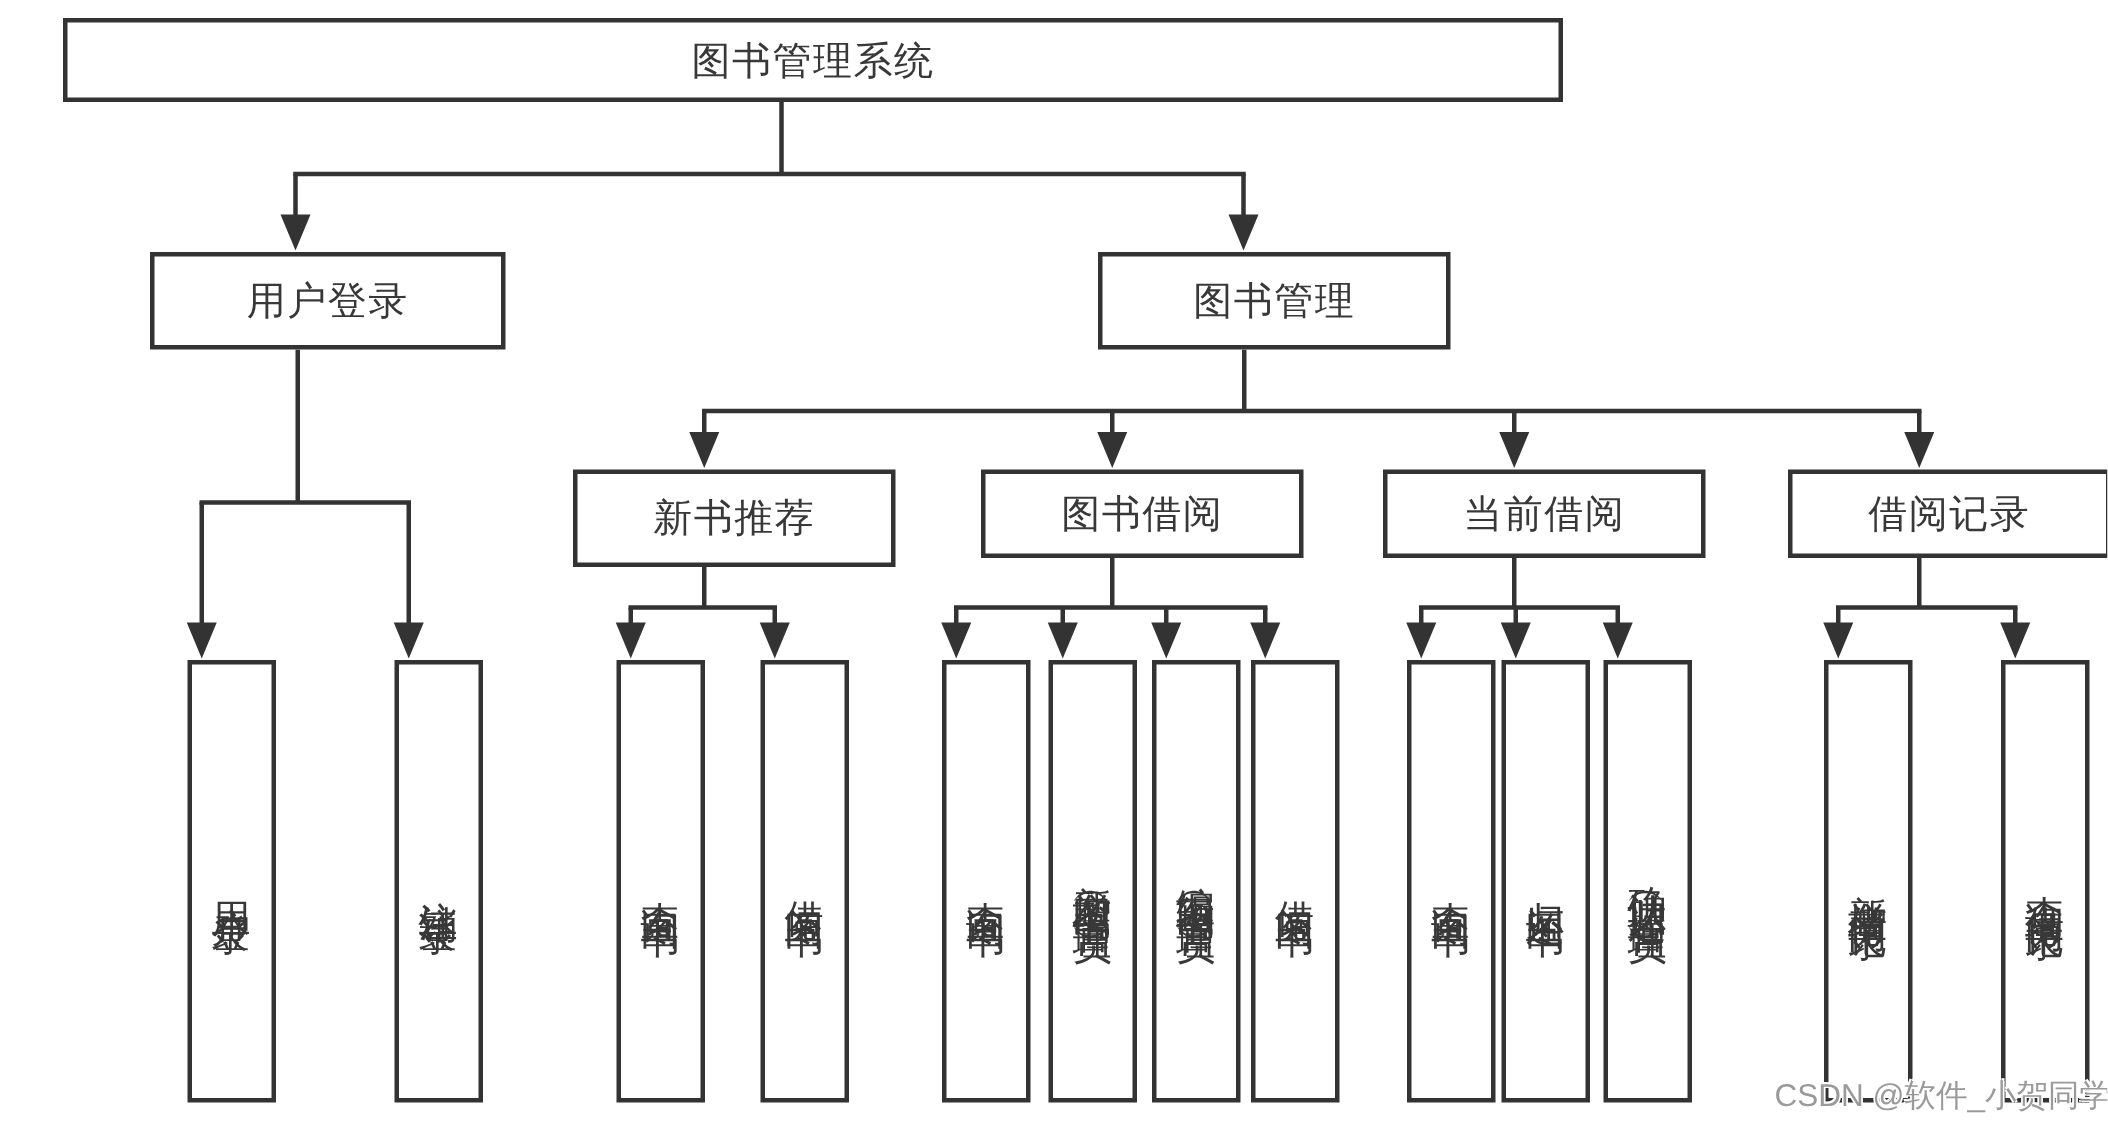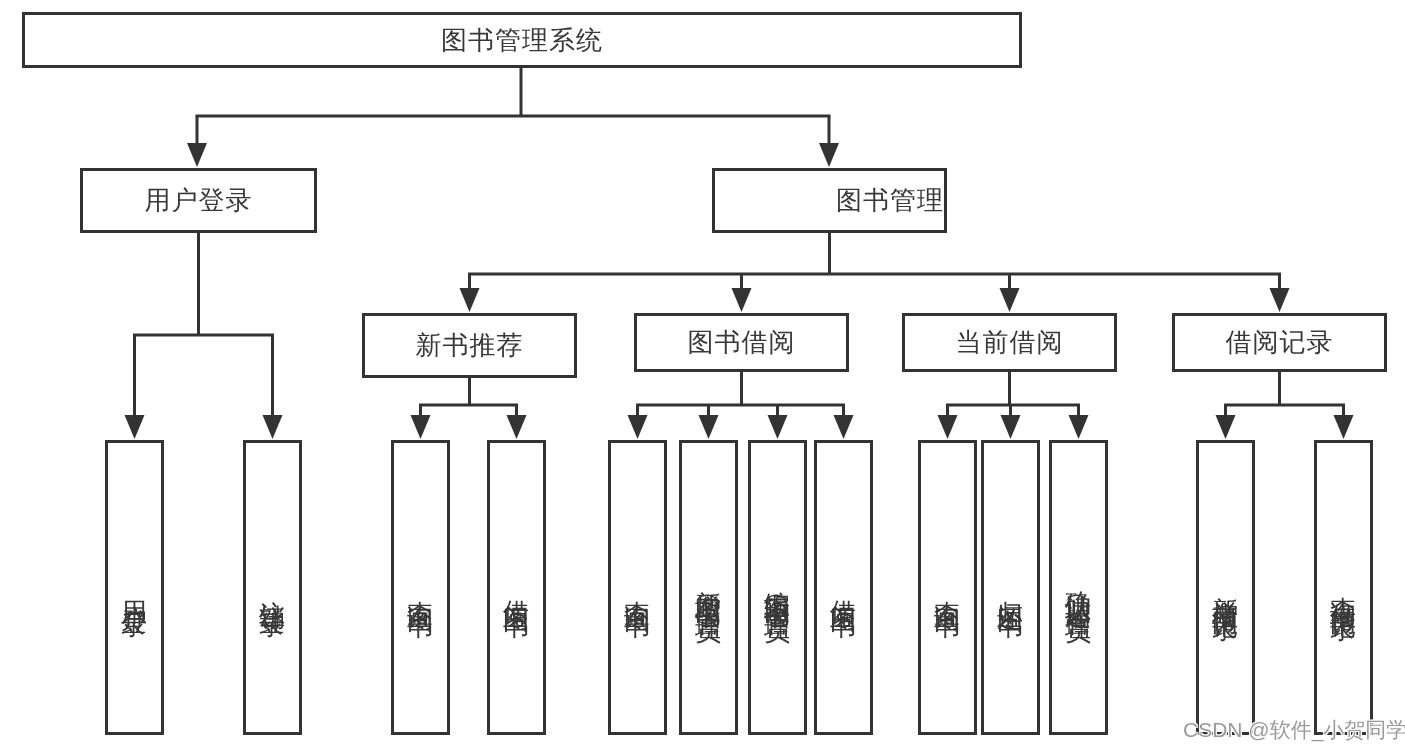--- a/index.html
+++ b/index.html
@@ -12,20 +12,21 @@
   }
   .connector-svg{position:absolute;left:0;top:0;z-index:1;}
   .box{
     position:absolute;
     box-sizing:border-box;
     background:#ffffff;
     border:3px solid #333333;
     display:flex;align-items:center;justify-content:center;
     z-index:2;
     color:#383838;
+    margin-left:20px;
   }
   .box.h{font-size:26px;letter-spacing:1px;white-space:nowrap;}
   .box.v{width:59px;height:295px;top:440px;}
   .vtext{
     writing-mode:vertical-rl;
     text-orientation:mixed;
     font-size:26px;
     letter-spacing:4px;
     line-height:1;
     color:#383838;
@@ -112,21 +113,21 @@
     </g>
   </svg>
 
   <div class="box h" style="left:22px;top:12px;width:1000px;height:56px;">
     <span>图书管理系统</span>
   </div>
 
   <div class="box h" style="left:80px;top:168px;width:237px;height:65px;">
     <span>用户登录</span>
   </div>
-  <div class="box h" style="left:712px;top:168px;width:235px;height:65px;justify-content:flex-end;">
+  <div class="box h" style="left:712px;top:168px;width:235px;height:65px;">
     <span>图书管理</span>
   </div>
 
   <div class="box h" style="left:362px;top:313px;width:215px;height:65px;">
     <span>新书推荐</span>
   </div>
   <div class="box h" style="left:902px;top:313px;width:215px;height:59px;">
     <span>当前借阅</span>
   </div>
   <div class="box h" style="left:634px;top:313px;width:215px;height:59px;">

